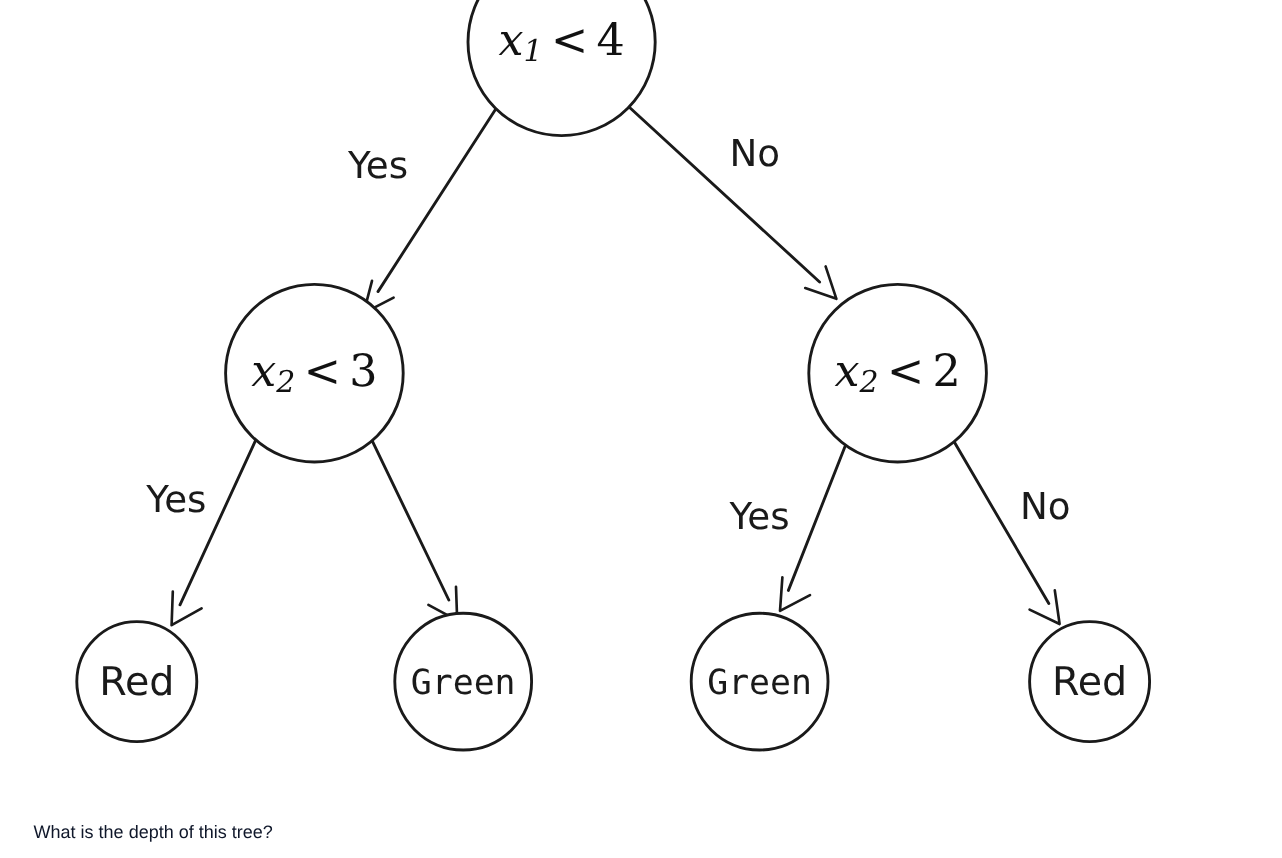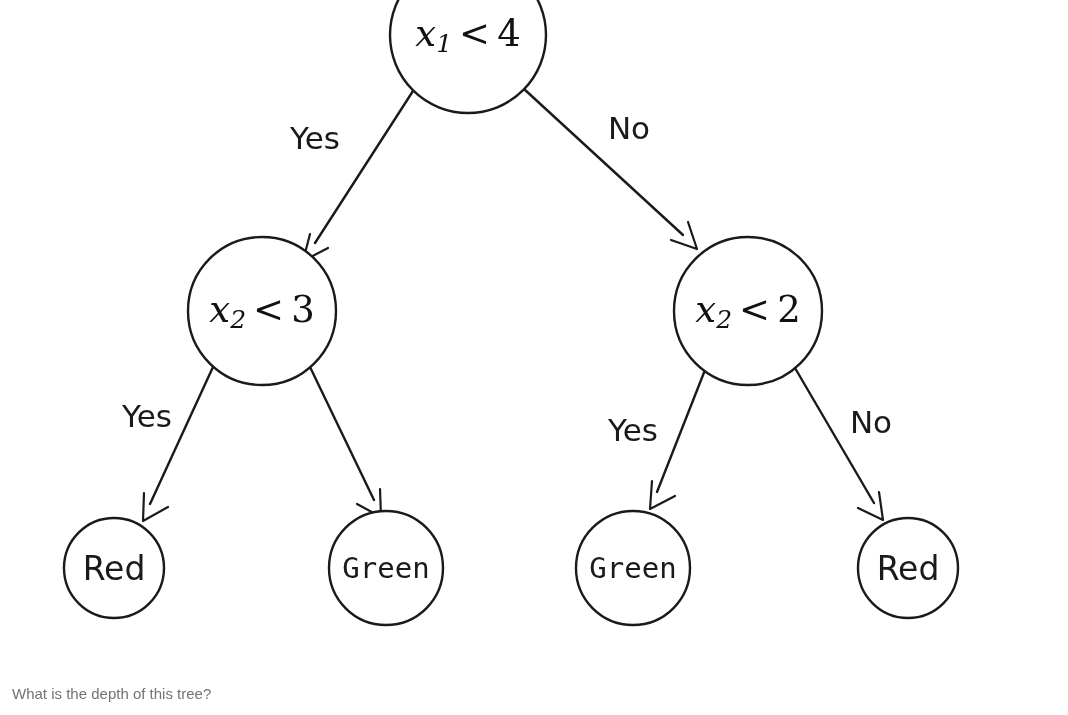--- a/index.html
+++ b/index.html
@@ -90,25 +90,25 @@
   .edge-label {
     font-family: "DejaVu Sans", "Liberation Sans", sans-serif;
     font-size: 31px;
     fill: #1a1a1a;
     text-anchor: middle;
     dominant-baseline: middle;
   }
 
   #question-caption {
     position: absolute;
-    left: 12px;
+    left: 28px;
     top: 686px;
     font-family: "Liberation Sans", "DejaVu Sans", sans-serif;
     font-size: 15px;
-    color: #737373;
+    color: #0f172a;
     white-space: nowrap;
     line-height: 1;
   }
 </style>
 </head>
 <body>
 
 <svg id="tree-canvas" viewBox="0 0 1068 660" xmlns="http://www.w3.org/2000/svg">
 
   <g>

